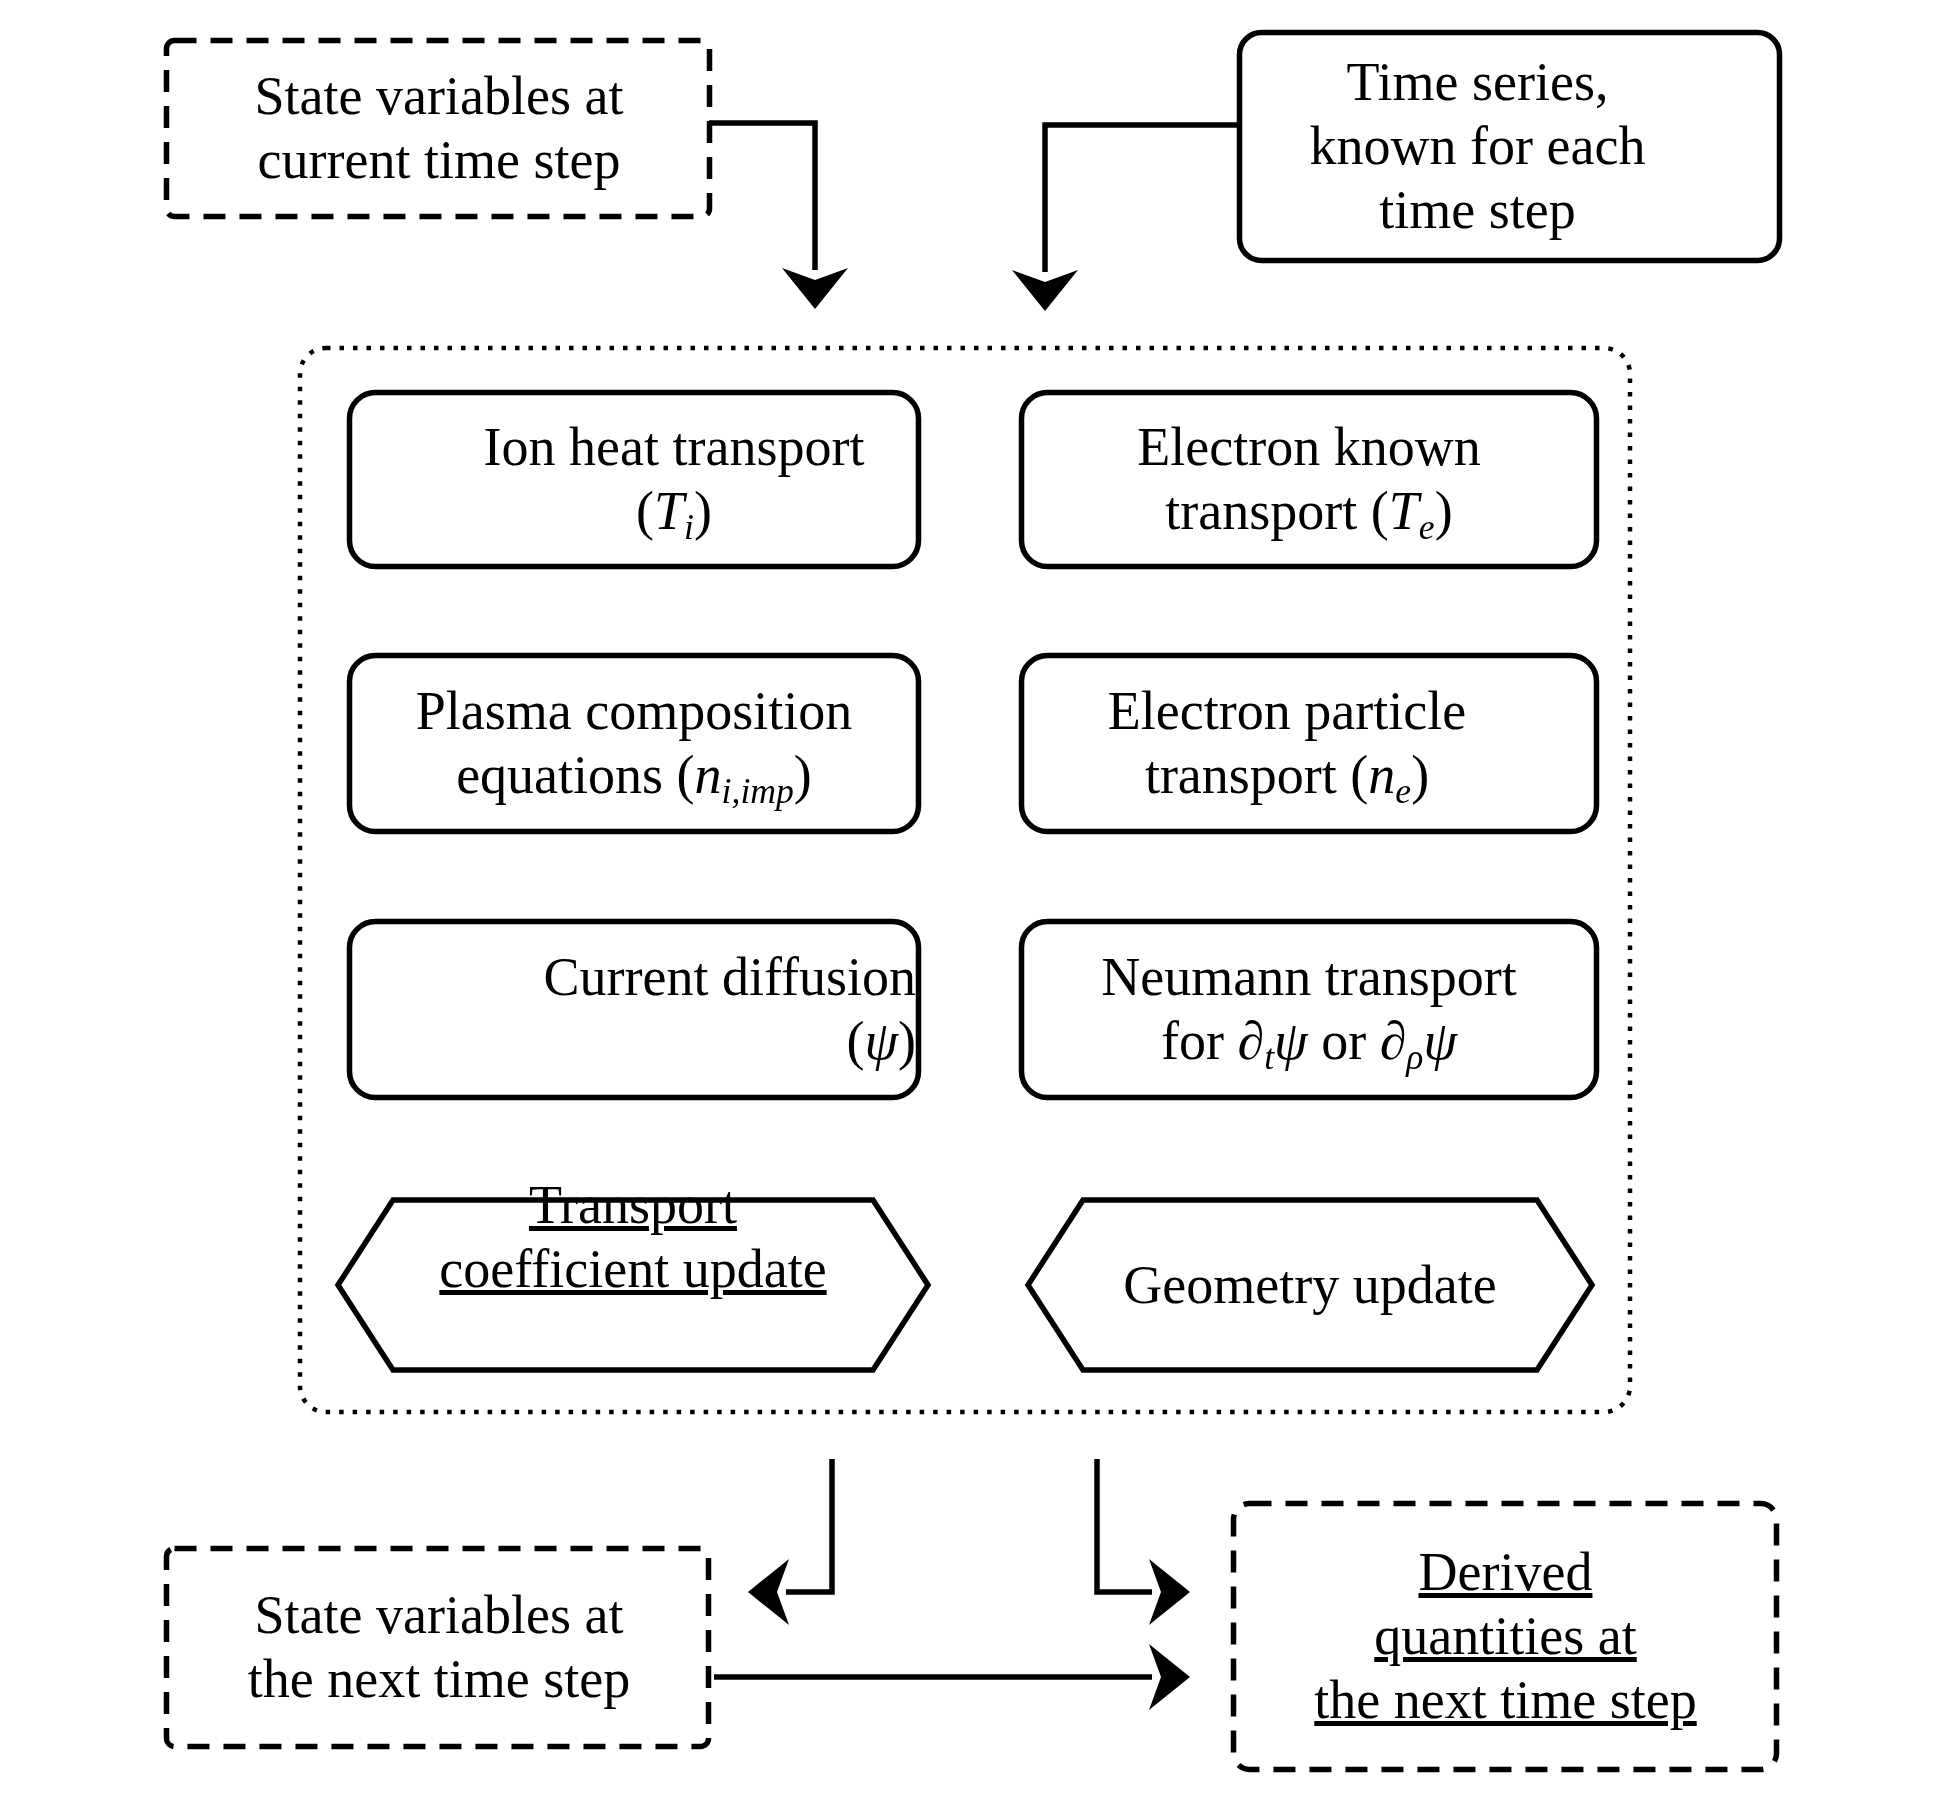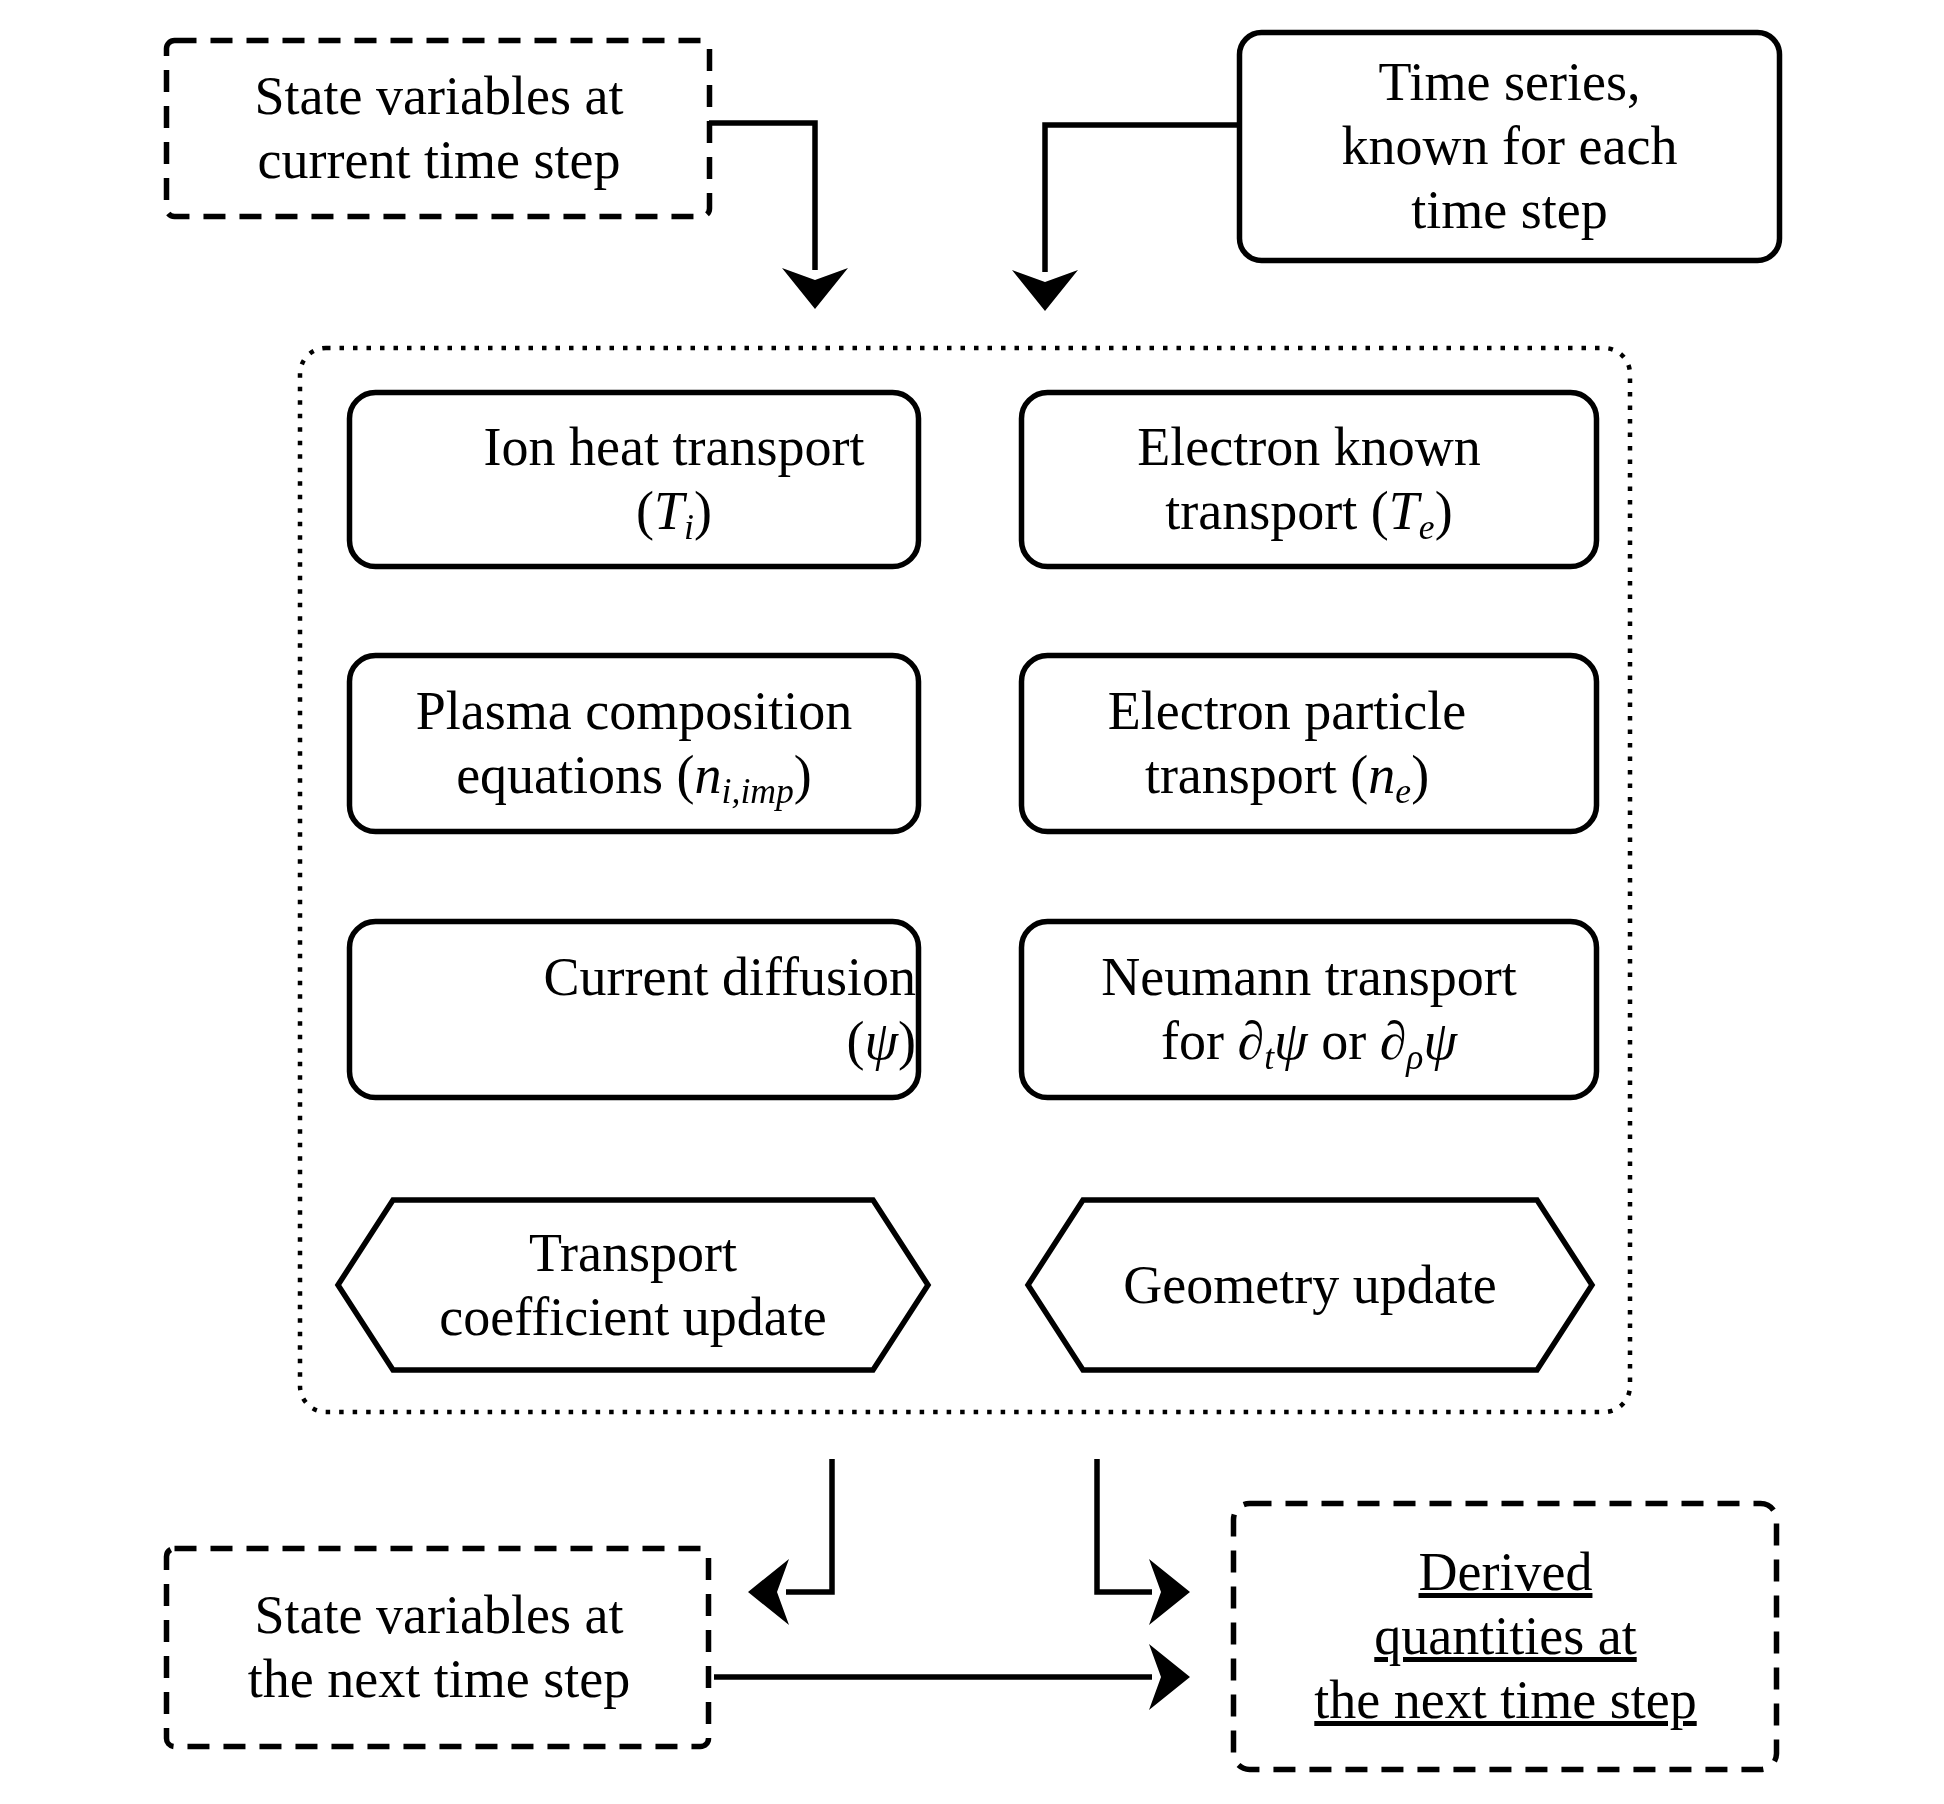--- a/index.html
+++ b/index.html
@@ -64,21 +64,21 @@
       <polygon points="1190,1592 1149,1559 1161,1592 1149,1625"></polygon>
       <polygon points="1190,1677 1149,1644 1161,1677 1149,1710"></polygon>
     </g>
   </svg>
 
   <div class="node-text" style="left:170px;top:42px;width:538px;height:172px;">
       <span class="line"><span>State variables at</span></span>
       <span class="line"><span>current time step</span></span>
     </div>
 
-  <div class="node-text" style="left:1242px;top:36px;width:535px;height:220px;">
+  <div class="node-text" style="left:1210px;top:36px;width:535px;height:220px;">
       <span class="line"><span>Time series,</span></span>
       <span class="line"><span>known for each</span></span>
       <span class="line"><span>time step</span></span>
     </div>
 
   <div class="node-text" style="left:352px;top:394px;width:644px;height:170px;">
       <span class="line"><span>Ion heat transport</span></span>
       <span class="line"><span>(</span><span class="it">T</span><sub class="it">i</sub><span>)</span></span>
     </div>
 
@@ -100,21 +100,21 @@
   <div class="node-text" style="left:352px;top:923px;width:564px;height:172px;align-items:flex-end;">
       <span class="line"><span>Current diffusion</span></span>
       <span class="line"><span>(</span><span class="it">ψ</span><span>)</span></span>
     </div>
 
   <div class="node-text" style="left:1024px;top:923px;width:570px;height:172px;">
       <span class="line"><span>Neumann transport</span></span>
       <span class="line"><span>for </span><span class="it">∂</span><sub class="it">t</sub><span class="it">ψ</span><span> or </span><span class="it">∂</span><sub class="it">ρ</sub><span class="it">ψ</span></span>
     </div>
 
-  <div class="node-text" style="left:370px;top:1200px;width:526px;height:170px;">
+  <div class="node-text" style="left:370px;top:1152px;width:526px;height:170px;text-decoration:underline;">
       <span class="line"><span>Transport</span></span>
       <span class="line"><span>coefficient update</span></span>
     </div>
 
   <div class="node-text" style="left:1060px;top:1200px;width:500px;height:170px;">
       <span class="line"><span>Geometry update</span></span>
     </div>
 
   <div class="node-text" style="left:170px;top:1550px;width:538px;height:194px;">
       <span class="line"><span>State variables at</span></span>

